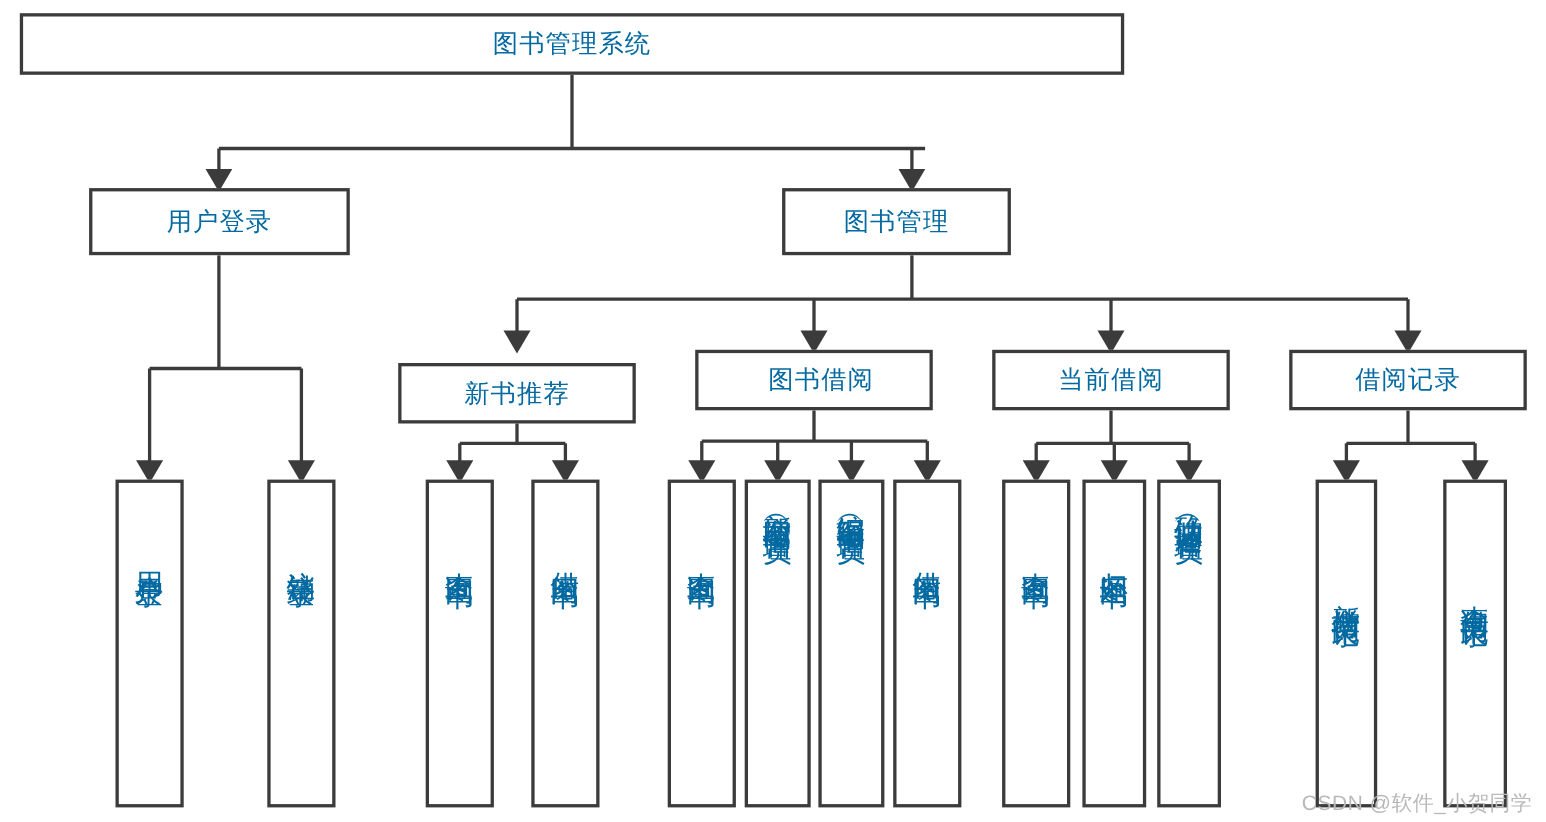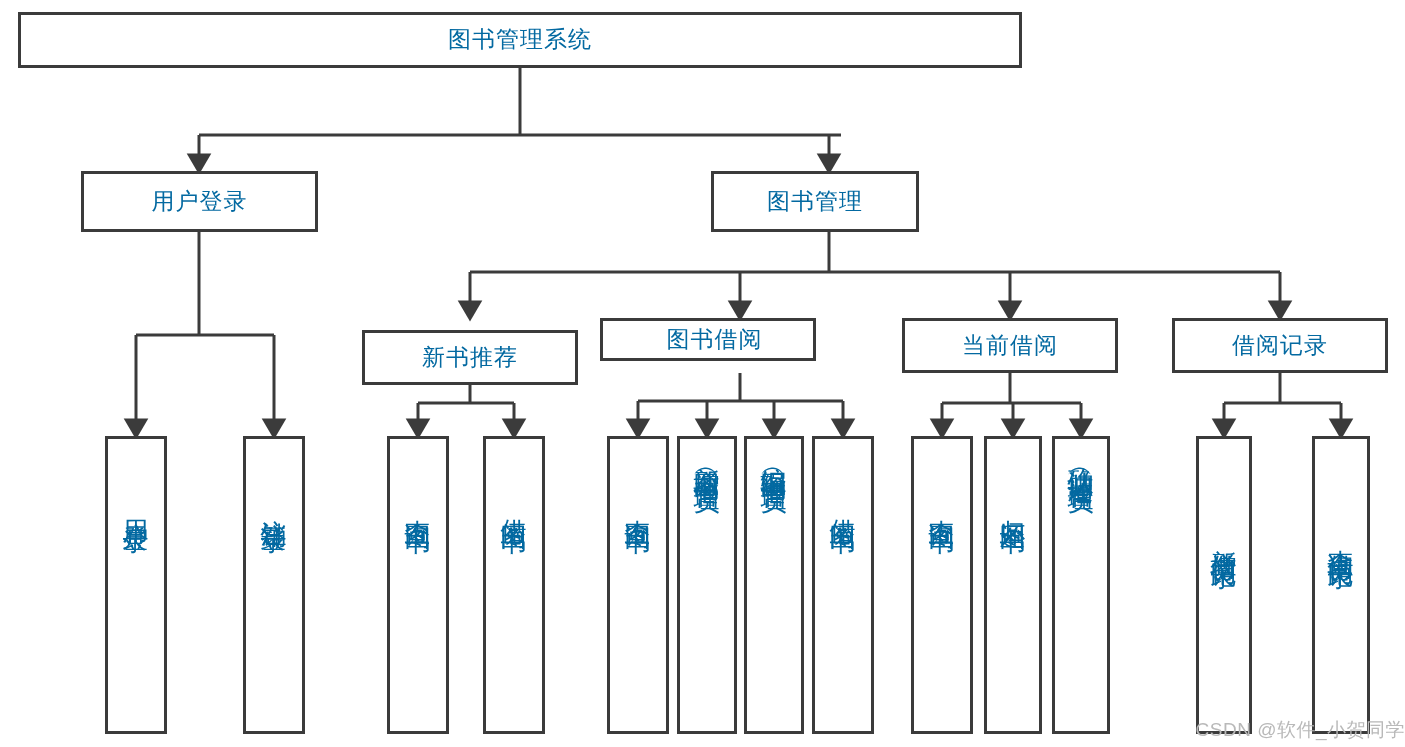--- a/index.html
+++ b/index.html
@@ -53,21 +53,21 @@
     white-space: nowrap;
   }
   .node.vertical.mid .node-label {
     margin-top: 52px;
   }
   .node.vertical.mid2 .node-label {
     margin-top: 82px;
   }
   #watermark {
     position: absolute;
-    right: 0;
+    right: 12px;
     bottom: 4px;
     font-size: 19px;
     color: #b9b9b9;
     letter-spacing: 0.5px;
     white-space: nowrap;
     pointer-events: none;
   }
 </style>
 </head>
 <body>
@@ -131,21 +131,21 @@
   <div class="node" id="node-l2-0" style="left: 81px; top: 171px; width: 237px; height: 61px;">
     <span class="node-label">用户登录</span>
   </div>
   <div class="node" id="node-l2-1" style="left: 711px; top: 171px; width: 208px; height: 61px;">
     <span class="node-label">图书管理</span>
   </div>
 
   <div class="node" id="node-l3-0" style="left: 362px; top: 330px; width: 216px; height: 55px;">
     <span class="node-label">新书推荐</span>
   </div>
-  <div class="node" id="node-l3-1" style="left: 600px; top: 318px; width: 216px; height: 43px; padding-left: 13px;">
+  <div class="node" id="node-l3-1" style="left: 632px; top: 318px; width: 216px; height: 55px; padding-left: 13px;">
     <span class="node-label">图书借阅</span>
   </div>
   <div class="node" id="node-l3-3" style="left: 1172px; top: 318px; width: 216px; height: 55px;">
     <span class="node-label">借阅记录</span>
   </div>
   <div class="node" id="node-l3-2" style="left: 902px; top: 318px; width: 216px; height: 55px;">
     <span class="node-label">当前借阅</span>
   </div>
 
   <div class="node vertical mid" id="node-leaf-0" style="left: 105px; top: 436px; width: 62px; height: 298px;">

